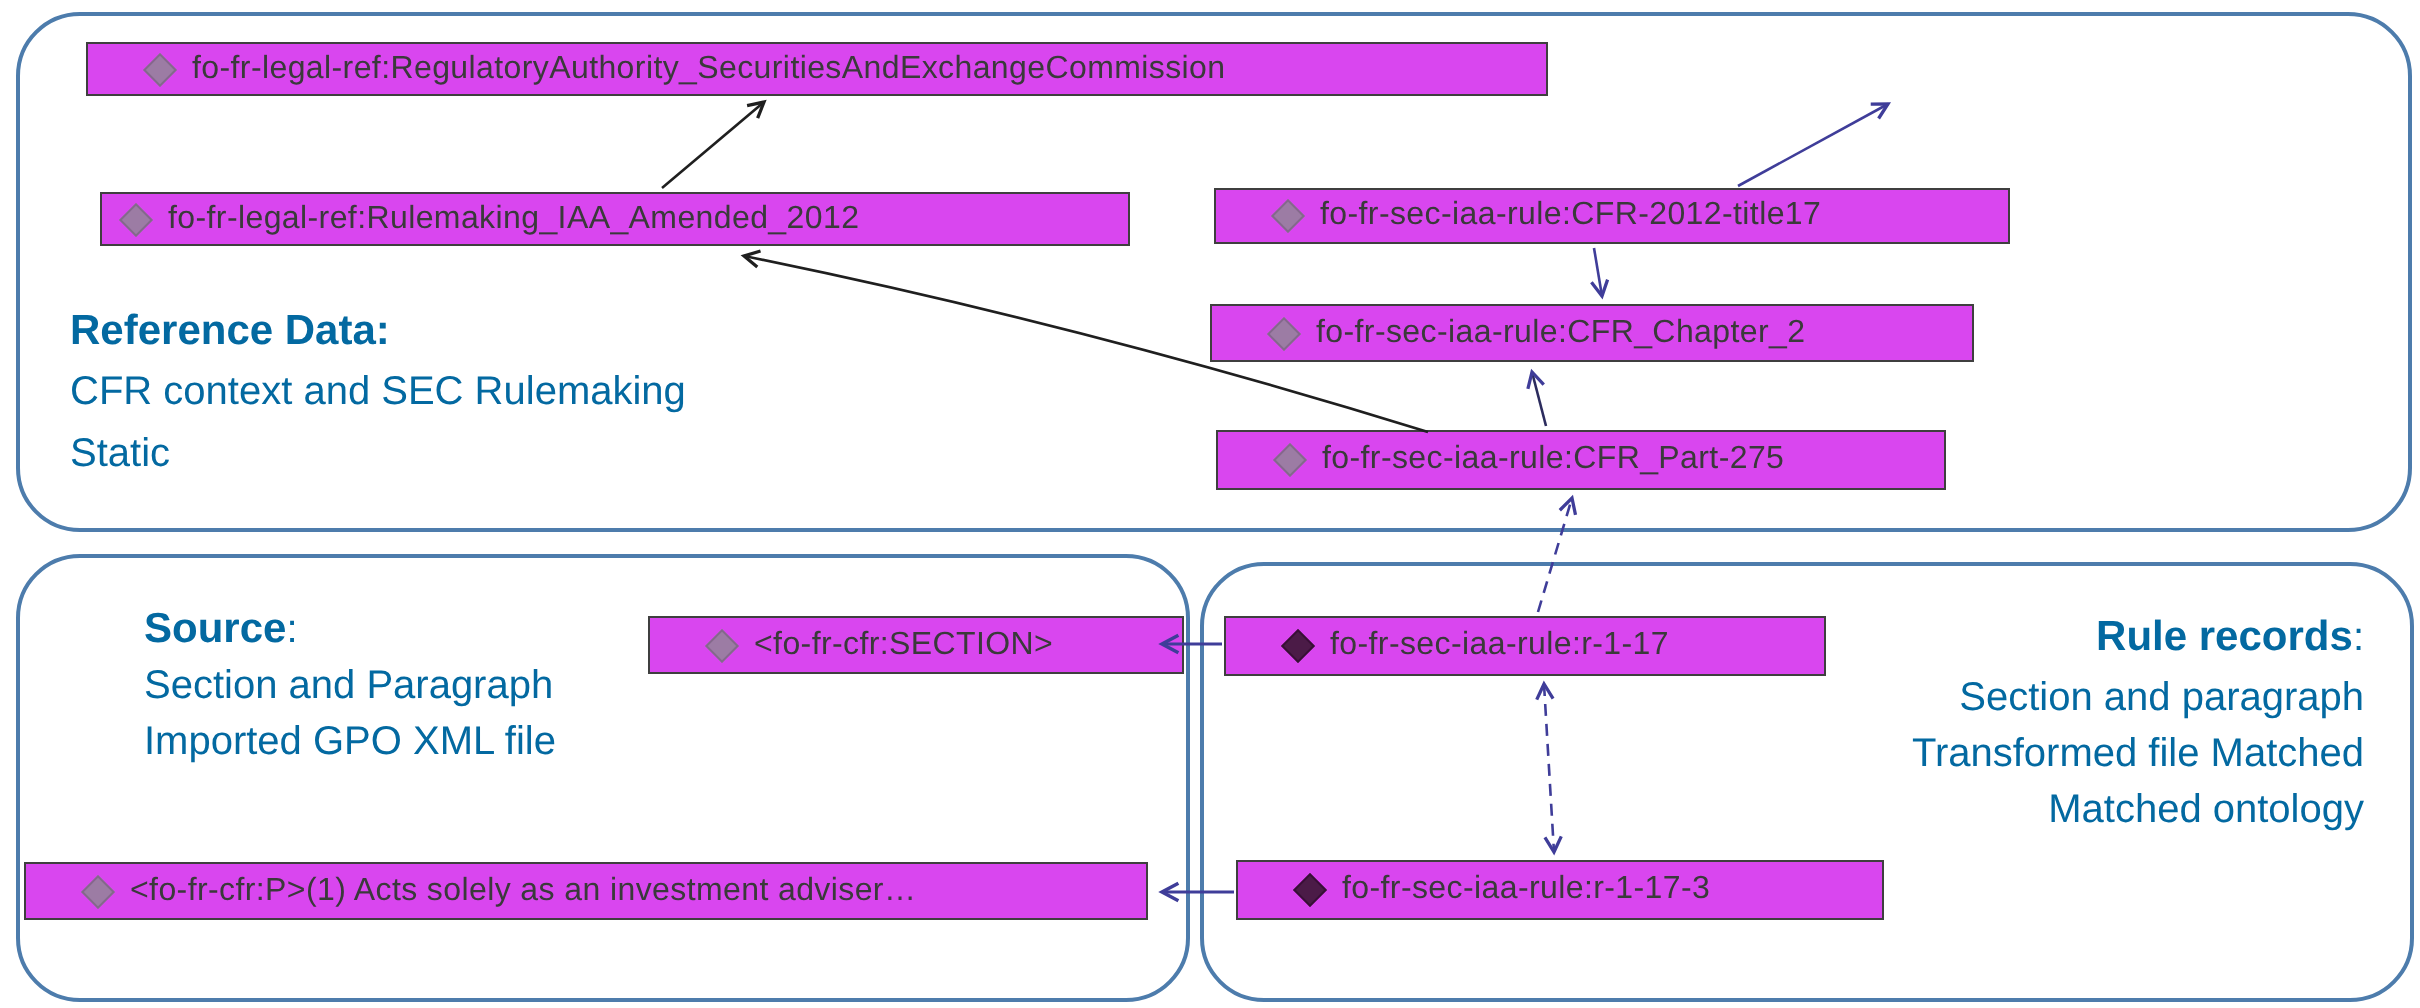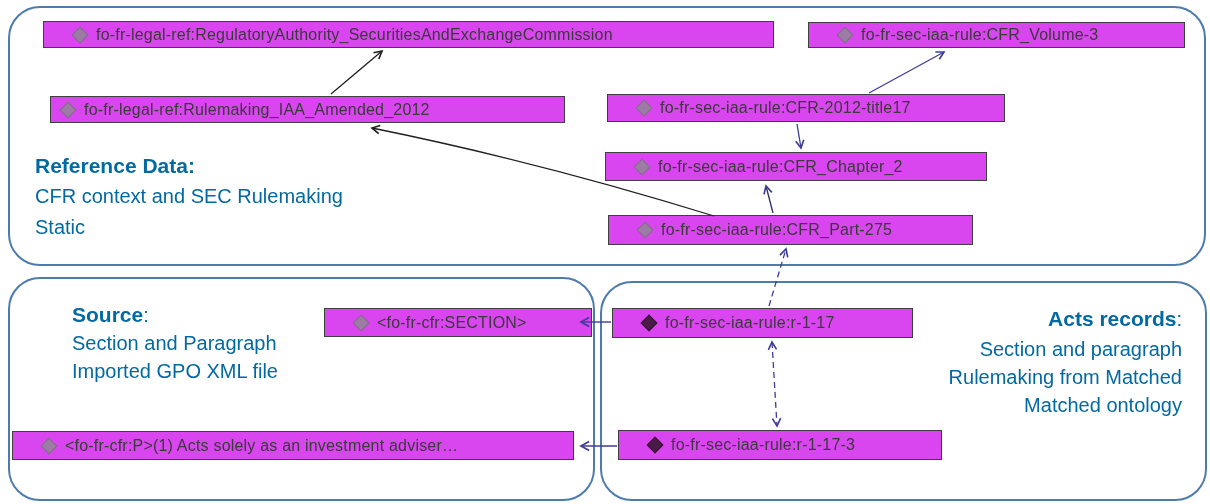--- a/index.html
+++ b/index.html
@@ -44,40 +44,36 @@
     <div>Static</div>
   </div>
 
   <div class="bluetext" style="left:34px;top:301px;line-height:28px;margin-left:38px;">
     <div><span class="ttl">Source</span><span>:</span></div>
     <div>Section and Paragraph</div>
     <div>Imported GPO XML file</div>
   </div>
 
   <div class="bluetext right-align" style="right:28px;top:303px;line-height:28px;">
-    <div style="line-height:32px;"><span class="ttl">Acts records</span><span>:</span></div>
+    <div style="line-height:32px;"><span class="ttl">Rule records</span><span>:</span></div>
     <div>Section and paragraph</div>
-    <div>Rulemaking from Matched</div>
+    <div>Transformed file Matched</div>
     <div>Matched ontology</div>
   </div>
 
   <div class="node" style="left:43px;top:21px;width:731px;height:27px;">
     <span class="diamond"></span>
     <span class="label">fo-fr-legal-ref:RegulatoryAuthority_SecuritiesAndExchangeCommission</span>
   </div>
 
   <div class="node" style="left:50px;top:96px;width:515px;height:27px;padding-left:11px;">
     <span class="diamond"></span>
     <span class="label">fo-fr-legal-ref:Rulemaking_IAA_Amended_2012</span>
   </div>
 
-  <div class="node" style="left:808px;top:22px;width:377px;height:26px;">
-    <span class="diamond"></span>
-    <span class="label">fo-fr-sec-iaa-rule:CFR_Volume-3</span>
-  </div>
 
   <div class="node" style="left:607px;top:94px;width:398px;height:28px;">
     <span class="diamond"></span>
     <span class="label">fo-fr-sec-iaa-rule:CFR-2012-title17</span>
   </div>
 
   <div class="node" style="left:605px;top:152px;width:382px;height:29px;">
     <span class="diamond"></span>
     <span class="label">fo-fr-sec-iaa-rule:CFR_Chapter_2</span>
   </div>

